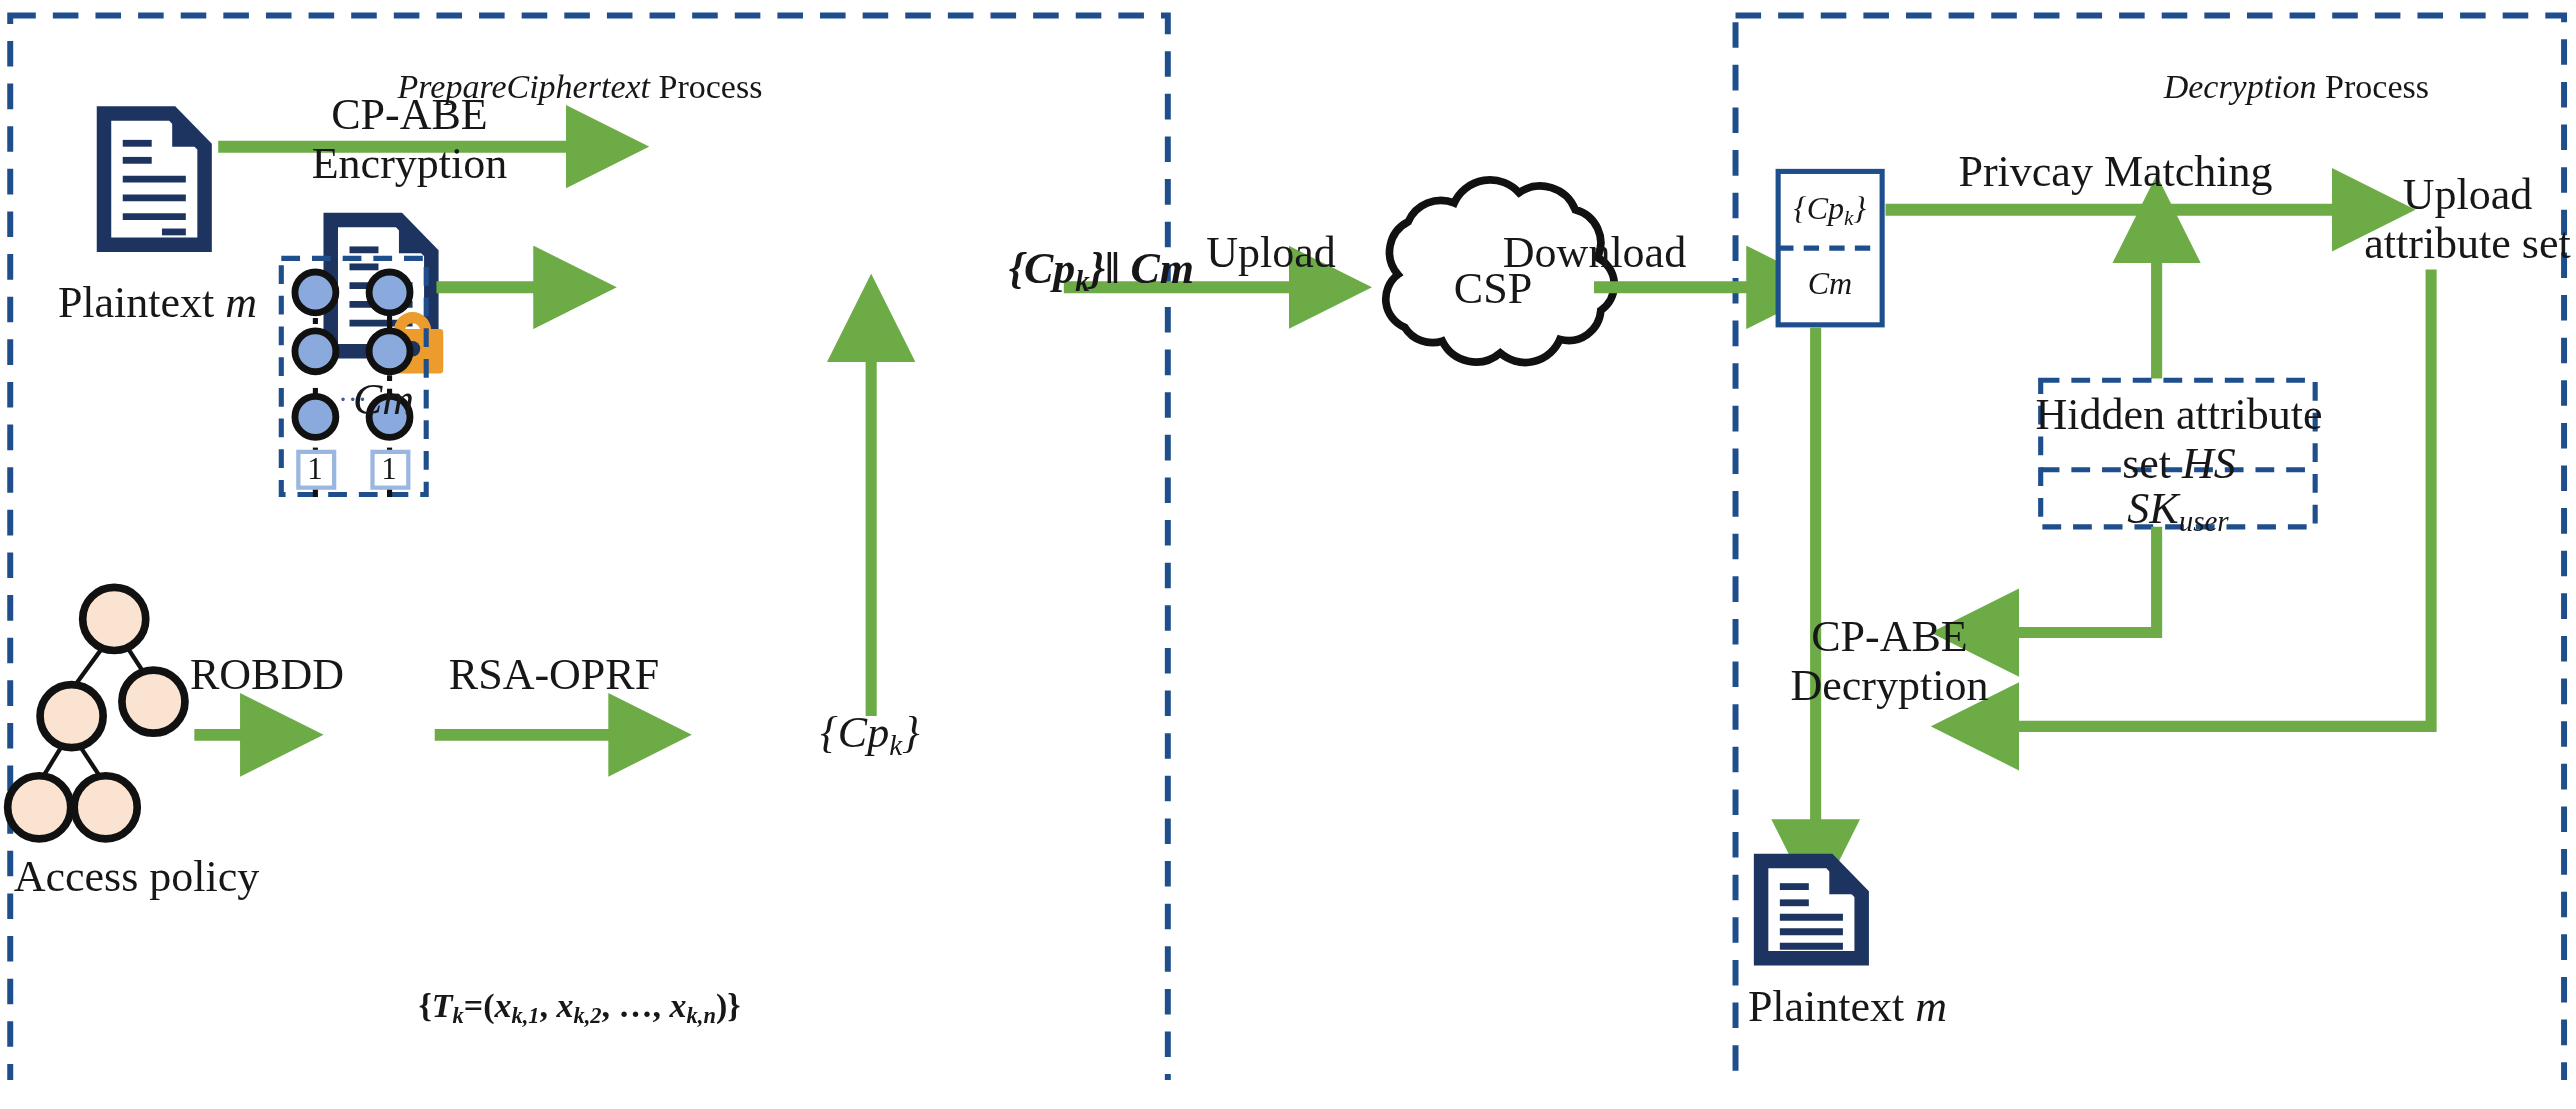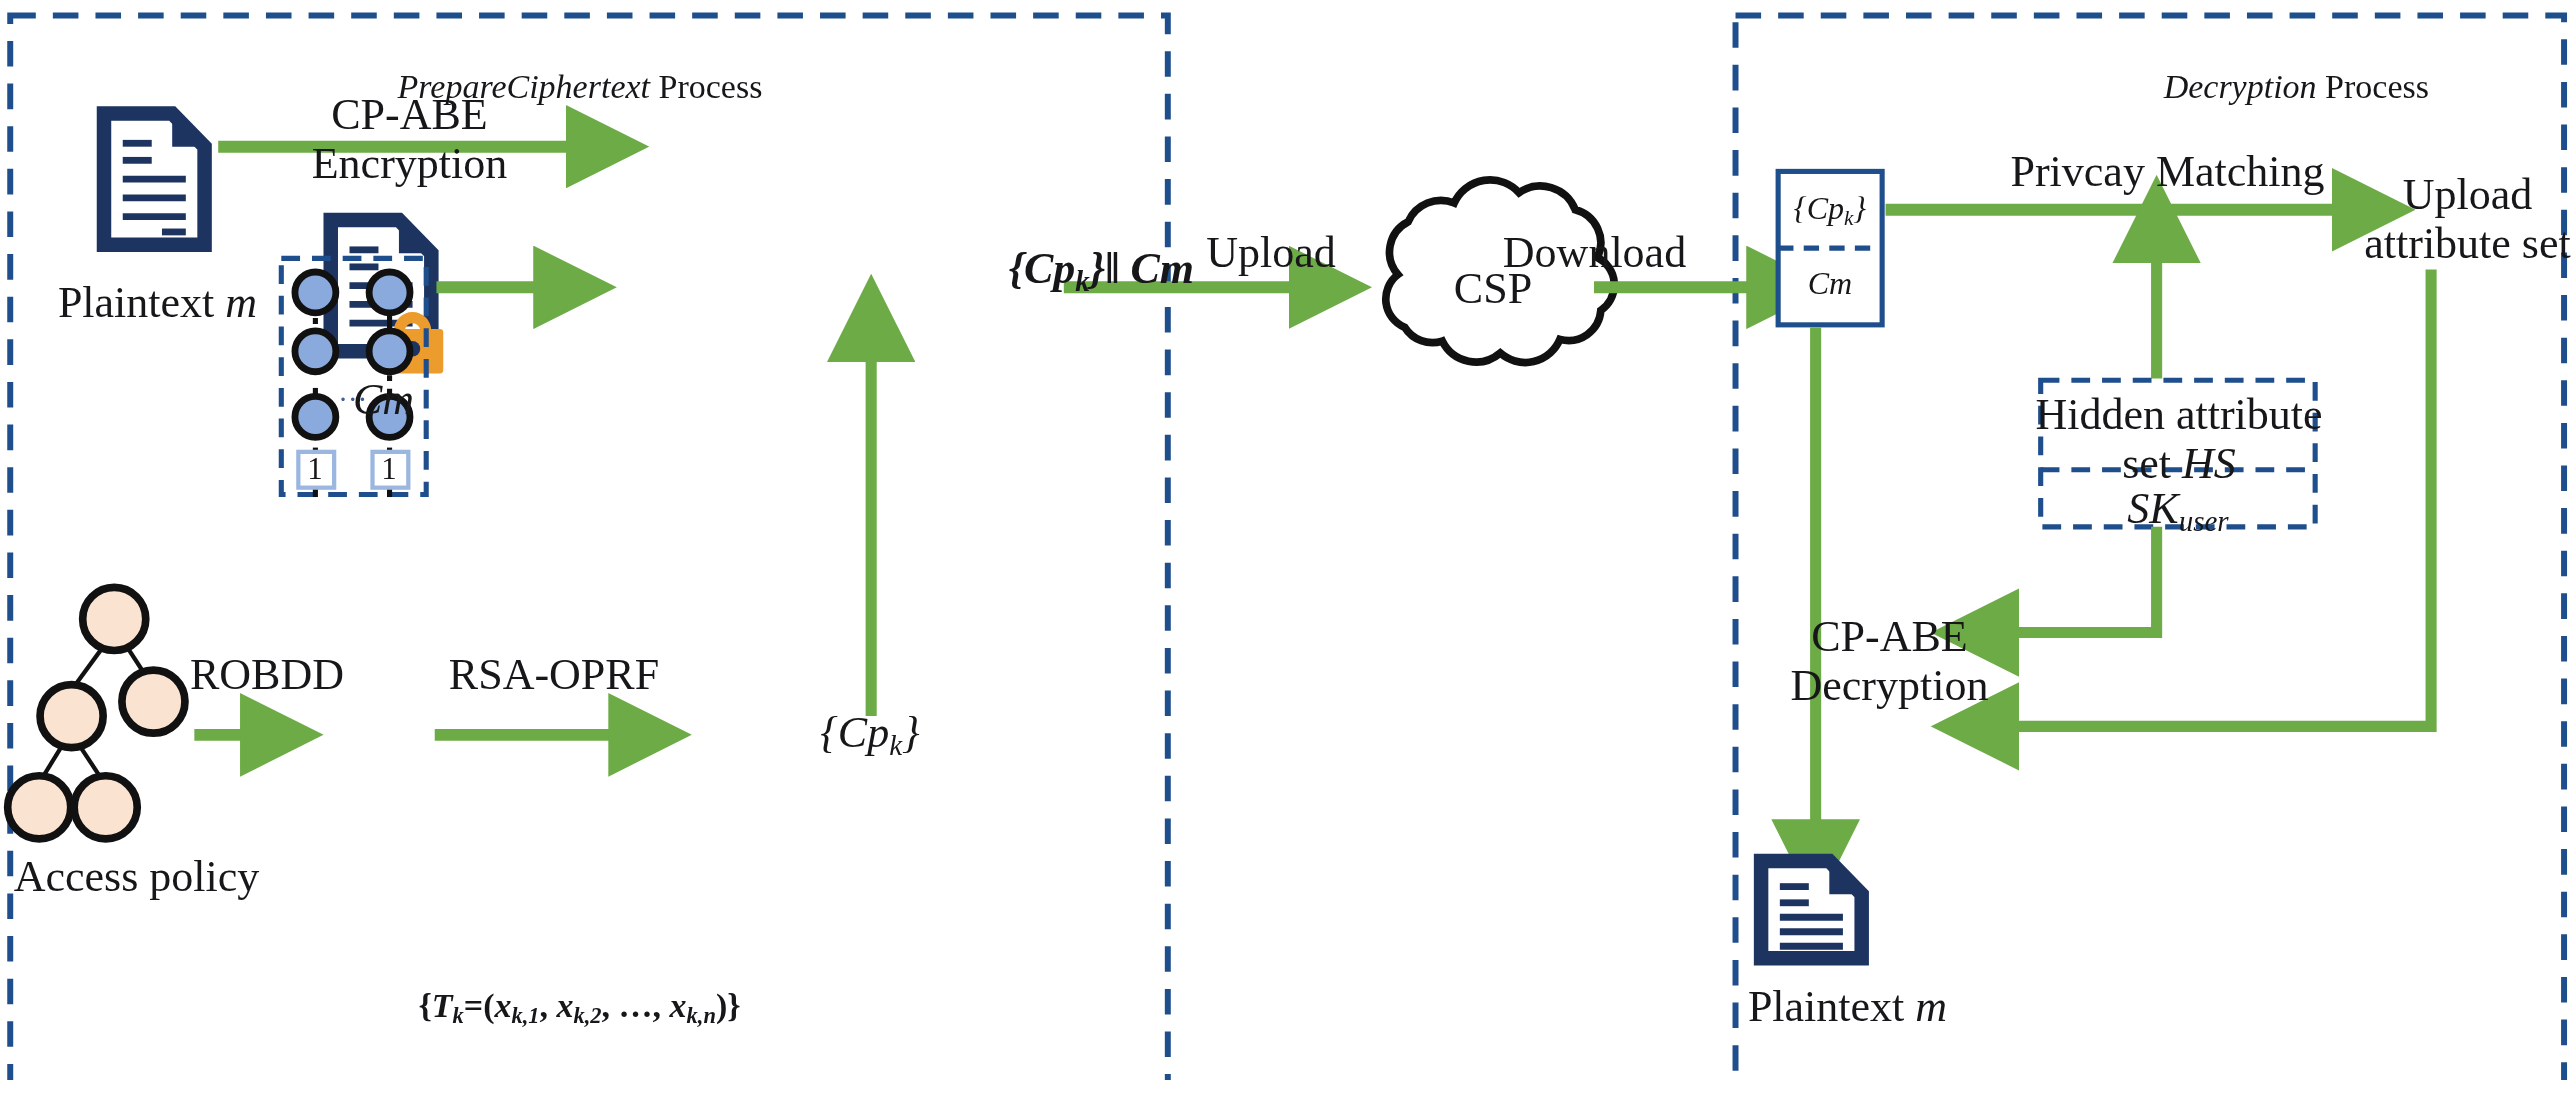--- a/index.html
+++ b/index.html
@@ -237,21 +237,21 @@
   <div class="lbl" style="left:281px; top:987px; width:597px; font-size:34px; font-weight:bold; text-align:center;">
     <span>{</span><span class="mathit">T</span><span class="sub">k</span><span>=(</span><span class="mathit">x</span><span class="sub">k,1</span><span>, </span><span class="mathit">x</span><span class="sub">k,2</span><span>, …, </span><span class="mathit">x</span><span class="sub">k,n</span><span>)}</span>
   </div>
 
   <div class="lbl t-mid mathit" style="left:1778px; top:191px; width:104px;">
     <span>{Cp</span><span class="sub">k</span><span>}</span>
   </div>
 
   <div class="lbl t-mid mathit" style="left:1778px; top:266px; width:104px;">Cm</div>
 
-  <div class="lbl t-big" style="left:1980px; top:147px; width:375px;">Privcay Matching</div>
+  <div class="lbl t-big" style="left:1928px; top:147px; width:375px;">Privcay Matching</div>
 
   <div class="lbl t-big" style="left:2361px; top:170px; width:213px;">
     <div>Upload</div>
     <div>attribute set</div>
   </div>
 
   <div class="lbl t-big" style="left:2034px; top:390px; width:290px;">
     <div>Hidden attribute</div>
     <div>
       <span>set </span><span class="mathit">HS</span>

